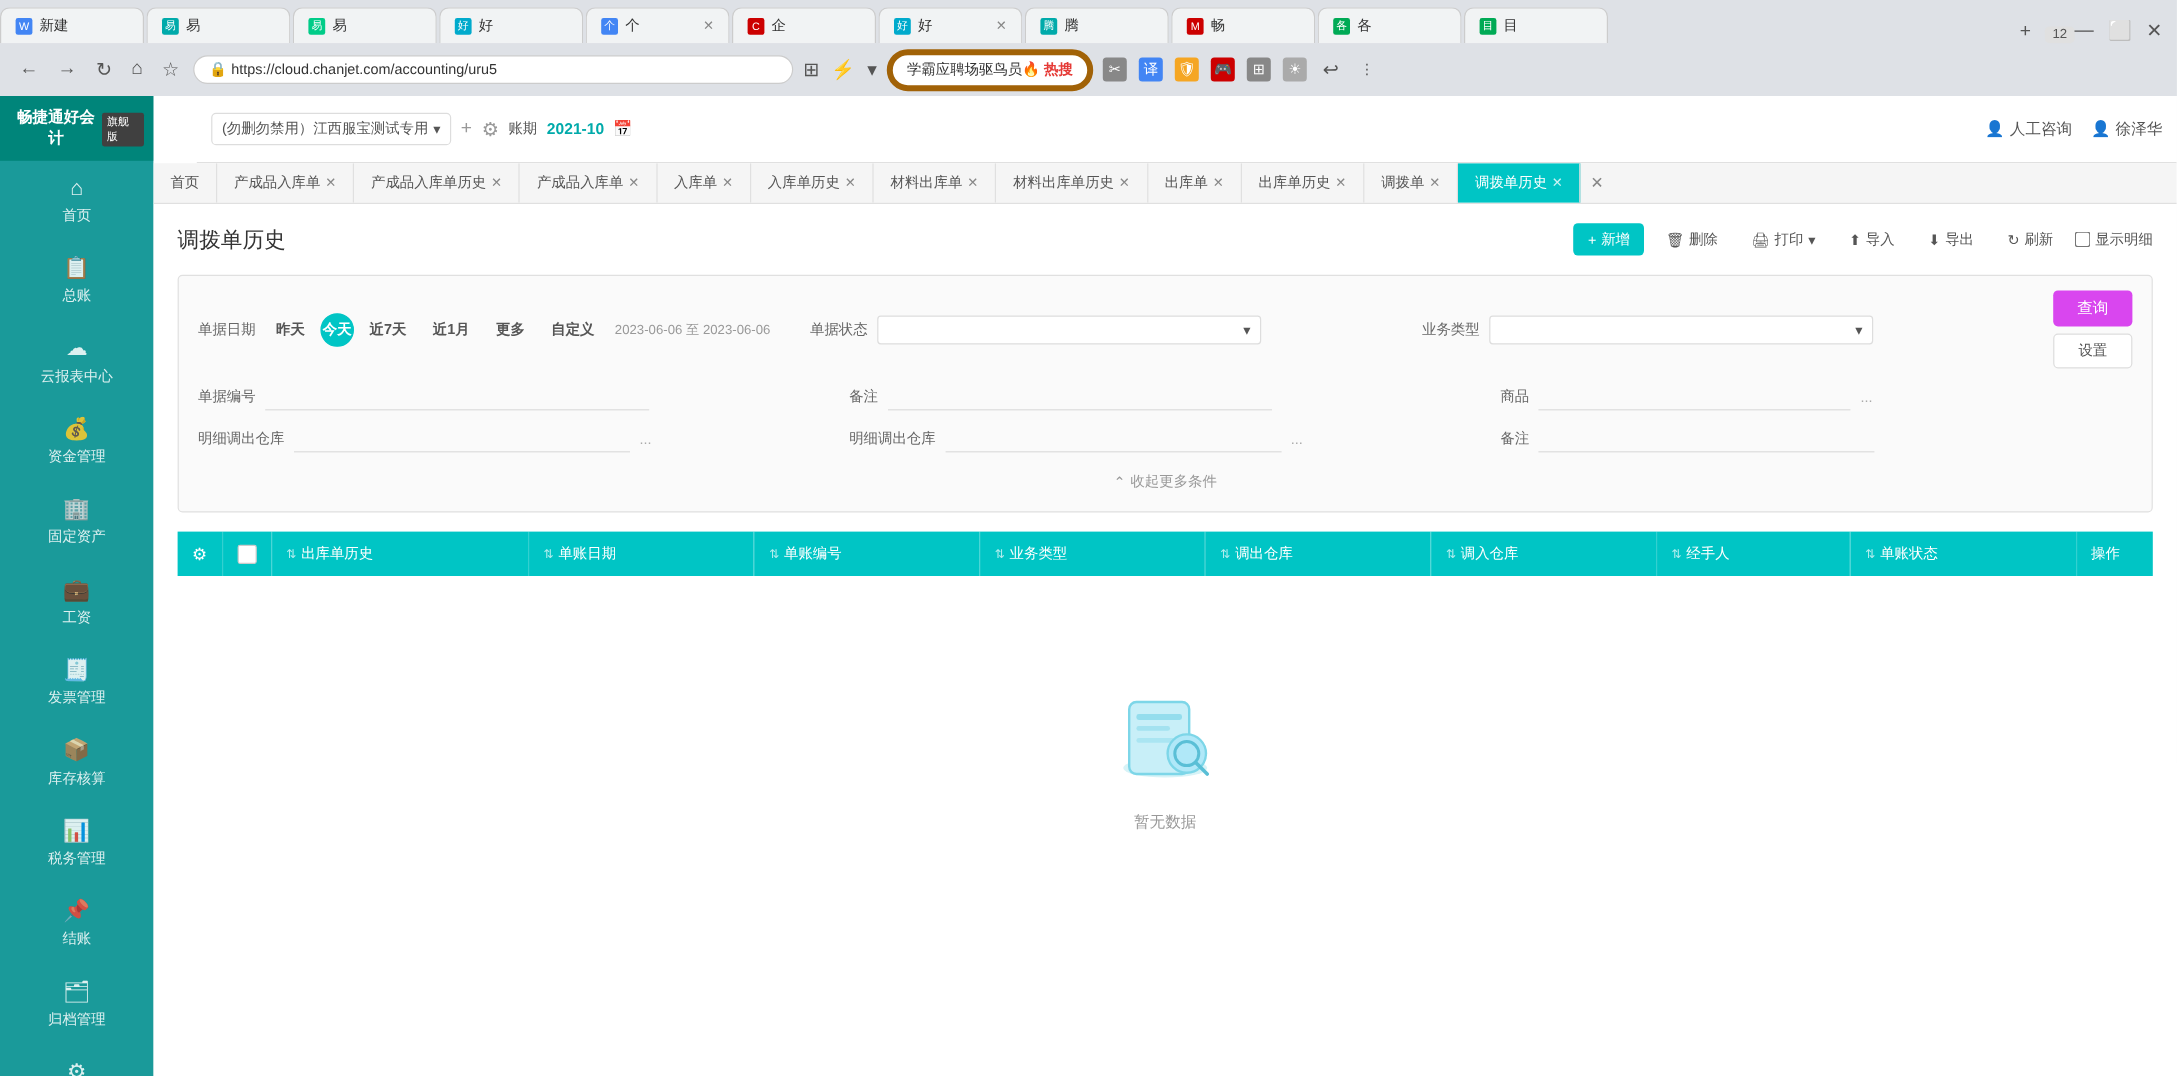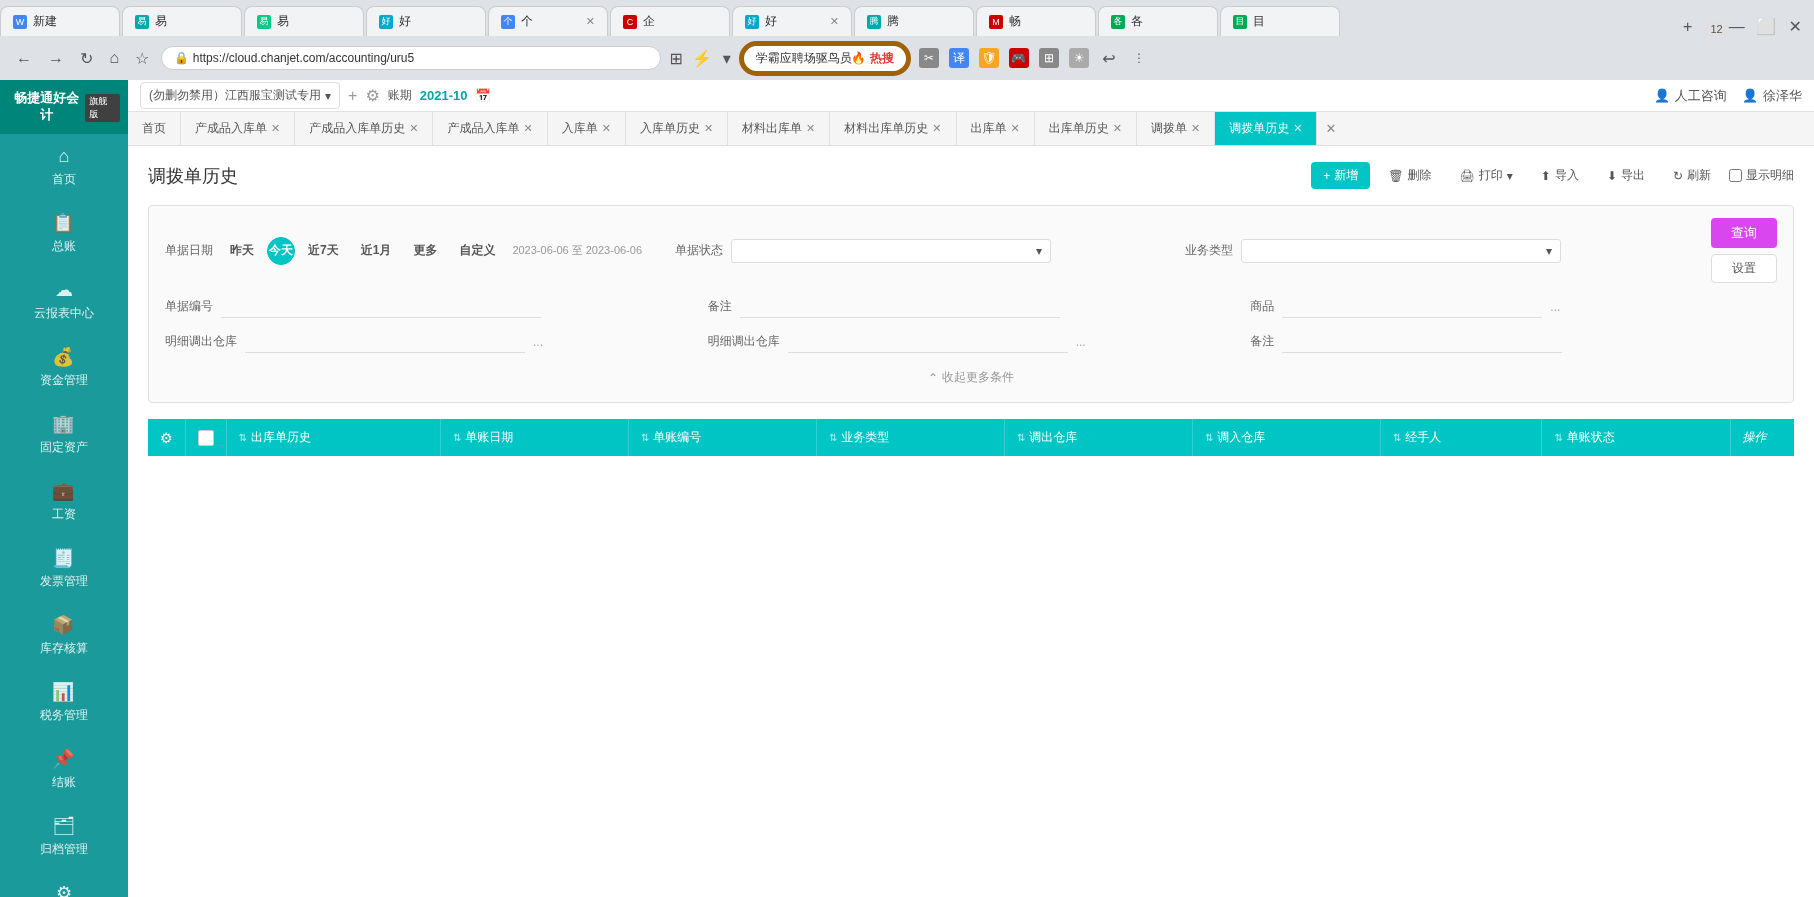--- a/index.html
+++ b/index.html
@@ -32,21 +32,21 @@
     .sidebar-logo { background: #00857a; padding: 10px 8px; display: flex; flex-direction: row; align-items: center; cursor: pointer; }
     .logo-title { font-size: 13px; font-weight: bold; color: #fff; text-align: center; line-height: 1.3; }
     .logo-badge { background: #404040; color: #fff; font-size: 9px; padding: 1px 4px; border-radius: 2px; margin-top: 2px; }
     .sidebar-nav { display: flex; flex-direction: column; flex: 1; overflow-y: auto; }
     .sidebar-item { display: flex; flex-direction: column; align-items: center; padding: 12px 0; cursor: pointer; color: rgba(255,255,255,0.85); font-size: 12px; gap: 4px; }
     .sidebar-item .icon { font-size: 18px; }
     .sidebar-item .label { font-size: 12px; text-align: center; }
 
     
     .app-main { flex: 1; display: flex; flex-direction: column; overflow: hidden; background: #fff; }
-    .app-header { background: #fff; border-bottom: 1px solid #e0e0e0; padding: 0 12px; display: flex; align-items: center; height: 32px; gap: 8px; }
+    .app-header { background: #fff; border-bottom: 1px solid #e0e0e0; padding: 0 12px; display: flex; align-items: center; height: 56px; gap: 8px; margin-left: 36px; }
     .company-selector { display: flex; align-items: center; gap: 4px; border: 1px solid #ddd; border-radius: 4px; padding: 4px 8px; cursor: pointer; font-size: 12px; color: #555; }
     .period-label { font-size: 12px; color: #555; }
     .period-value { color: #00aaaa; font-weight: bold; font-size: 13px; }
     .header-right { margin-left: auto; display: flex; align-items: center; gap: 16px; font-size: 13px; color: #555; }
     .user-service { display: flex; align-items: center; gap: 4px; cursor: pointer; color: #555; }
     .user-avatar { display: flex; align-items: center; gap: 4px; cursor: pointer; }
 
     
     .page-tabs { display: flex; align-items: center; background: #f5f5f5; border-bottom: 1px solid #e0e0e0; overflow-x: auto; white-space: nowrap; }
     .page-tab { display: inline-flex; align-items: center; padding: 8px 14px; font-size: 12px; color: #555; cursor: pointer; border-right: 1px solid #e0e0e0; gap: 4px; }
@@ -83,21 +83,21 @@
 
     
     .data-table { width: 100%; border-collapse: collapse; }
     .table-header { background: #00c5c5; }
     .table-header th { color: #fff; font-size: 12px; font-weight: normal; padding: 10px 12px; text-align: left; white-space: nowrap; border-right: 1px solid rgba(255,255,255,0.2); }
     .table-header th:last-child { border-right: none; }
     .th-content { display: flex; align-items: center; gap: 4px; }
     .sort-icon { font-size: 10px; color: rgba(255,255,255,0.7); }
     .table-checkbox { width: 30px; text-align: center; }
     .table-settings { width: 36px; text-align: center; }
-    .table-actions { width: 64px; text-align: center; font-style: italic; }
+    .table-actions { width: 64px; text-align: center; }
 
     
     .empty-state { display: flex; flex-direction: column; align-items: center; justify-content: center; padding: 80px 20px; }
     .empty-icon { width: 100px; height: 100px; margin-bottom: 16px; }
     .empty-text { font-size: 13px; color: #999; }
 
     
     ::-webkit-scrollbar { width: 6px; height: 6px; }
     ::-webkit-scrollbar-track { background: #f1f1f1; }
     ::-webkit-scrollbar-thumb { background: #ccc; border-radius: 3px; }
@@ -506,16 +506,29 @@
             </th>
             <th class="table-actions">
               <span>操作</span>
             </th>
           </tr>
         </thead>
         <tbody id="table-body">
         </tbody>
       </table>
 
+      <div class="empty-state">
+        <svg class="empty-icon" viewBox="0 0 100 100" xmlns="http://www.w3.org/2000/svg">
+          <ellipse cx="50" cy="80" rx="35" ry="8" fill="#b0e8f0" opacity="0.5"></ellipse>
+          <rect x="20" y="25" width="50" height="60" rx="6" fill="#c8eff8" stroke="#7dd6e8" stroke-width="2"></rect>
+          <rect x="26" y="35" width="38" height="5" rx="2" fill="#7dd6e8" opacity="0.7"></rect>
+          <rect x="26" y="45" width="28" height="4" rx="2" fill="#7dd6e8" opacity="0.5"></rect>
+          <rect x="26" y="55" width="32" height="4" rx="2" fill="#7dd6e8" opacity="0.4"></rect>
+          <circle cx="68" cy="68" r="16" fill="#b0e8f8" stroke="#7dd6e8" stroke-width="2"></circle>
+          <circle cx="68" cy="68" r="10" fill="none" stroke="#5abfd6" stroke-width="2.5"></circle>
+          <line x1="76" y1="76" x2="85" y2="85" stroke="#5abfd6" stroke-width="3" stroke-linecap="round"></line>
+        </svg>
+        <span class="empty-text">暂无数据</span>
+      </div>
 
     </div>
   </div>
 </div>
 
 </body></html>

